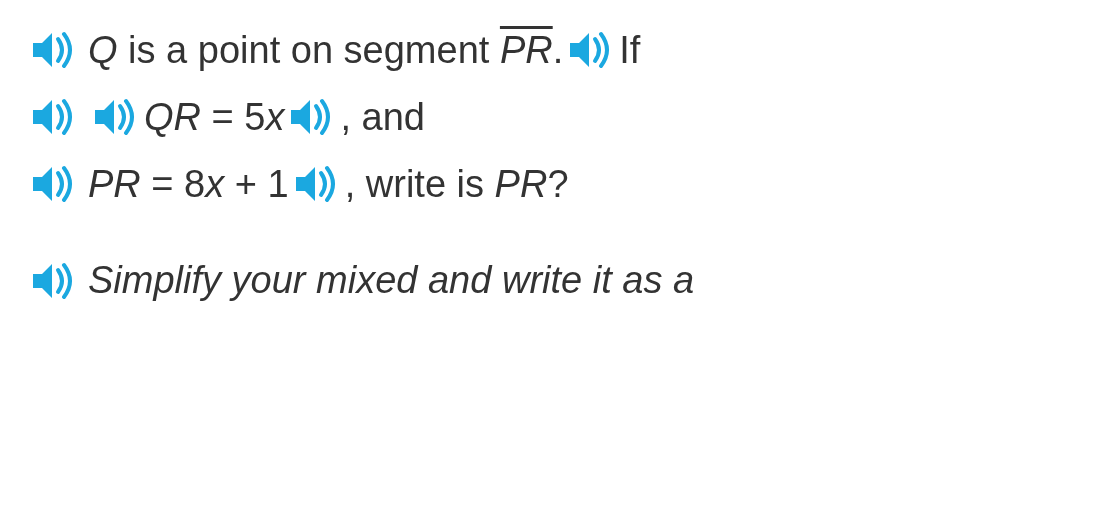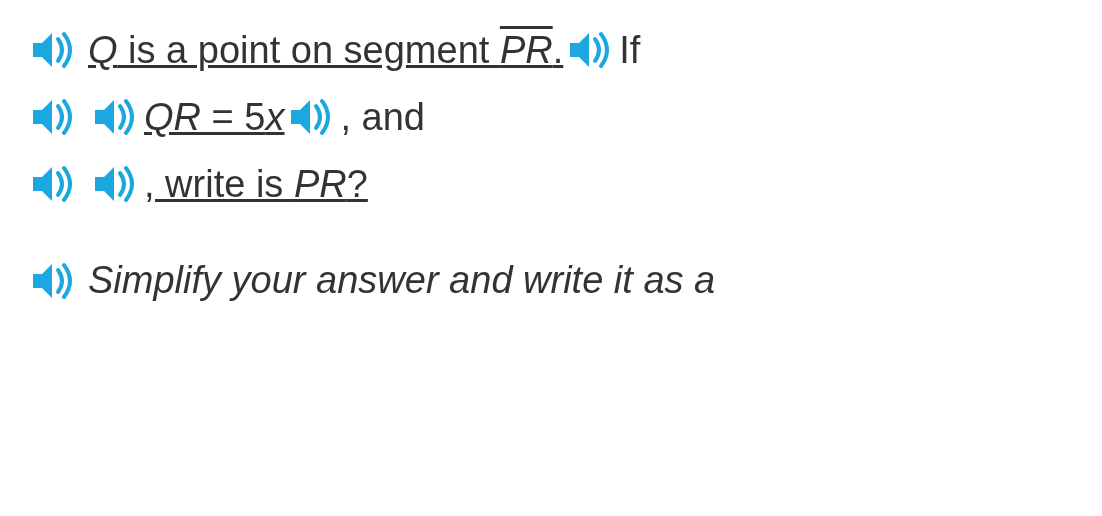--- a/index.html
+++ b/index.html
@@ -52,21 +52,20 @@
       font-style: italic;
     }
     .overline {
       text-decoration: overline;
     }
     .var {
       font-style: italic;
     }
     .nowrap {
       white-space: nowrap;
-      text-decoration: underline;
     }
   </style>
 </head>
 <body>
 
 <div class="content">
 
   <div class="line">
     <span class="speaker-icon">
       <svg viewBox="0 0 48 42">
@@ -117,20 +116,23 @@
   </div>
 
   <div class="line">
     <span class="speaker-icon">
       <svg viewBox="0 0 48 42">
           <path d="M 3 14 L 12 14 L 22 4 L 22 38 L 12 28 L 3 28 Z" fill="#1ba8e0"></path>
           <path d="M 28 10 Q 36 21 28 32" fill="none" stroke="#1ba8e0" stroke-width="4" stroke-linecap="round"></path>
           <path d="M 34 5 Q 46 21 34 37" fill="none" stroke="#1ba8e0" stroke-width="4" stroke-linecap="round"></path>
         </svg>
     </span>
+    <span class="text nowrap">
+      <span class="var">PR</span><span> = 8</span><span class="var">x</span><span> + 1</span>
+    </span>
     <span class="speaker-icon inline">
       <svg viewBox="0 0 48 42">
           <path d="M 3 14 L 12 14 L 22 4 L 22 38 L 12 28 L 3 28 Z" fill="#1ba8e0"></path>
           <path d="M 28 10 Q 36 21 28 32" fill="none" stroke="#1ba8e0" stroke-width="4" stroke-linecap="round"></path>
           <path d="M 34 5 Q 46 21 34 37" fill="none" stroke="#1ba8e0" stroke-width="4" stroke-linecap="round"></path>
         </svg>
     </span>
     <span class="text nowrap">
       <span> , write is </span><span class="var">PR</span><span>?</span>
     </span>
@@ -139,17 +141,17 @@
   <div class="spacer"></div>
 
   <div class="line">
     <span class="speaker-icon">
       <svg viewBox="0 0 48 42">
           <path d="M 3 14 L 12 14 L 22 4 L 22 38 L 12 28 L 3 28 Z" fill="#1ba8e0"></path>
           <path d="M 28 10 Q 36 21 28 32" fill="none" stroke="#1ba8e0" stroke-width="4" stroke-linecap="round"></path>
           <path d="M 34 5 Q 46 21 34 37" fill="none" stroke="#1ba8e0" stroke-width="4" stroke-linecap="round"></path>
         </svg>
     </span>
-    <span class="text italic"> Simplify your answer and write it as a</span>
+    <span class="text italic"> Simplify your mixed and write it as a</span>
   </div>
 
 
 </div>
 
 </body></html>

